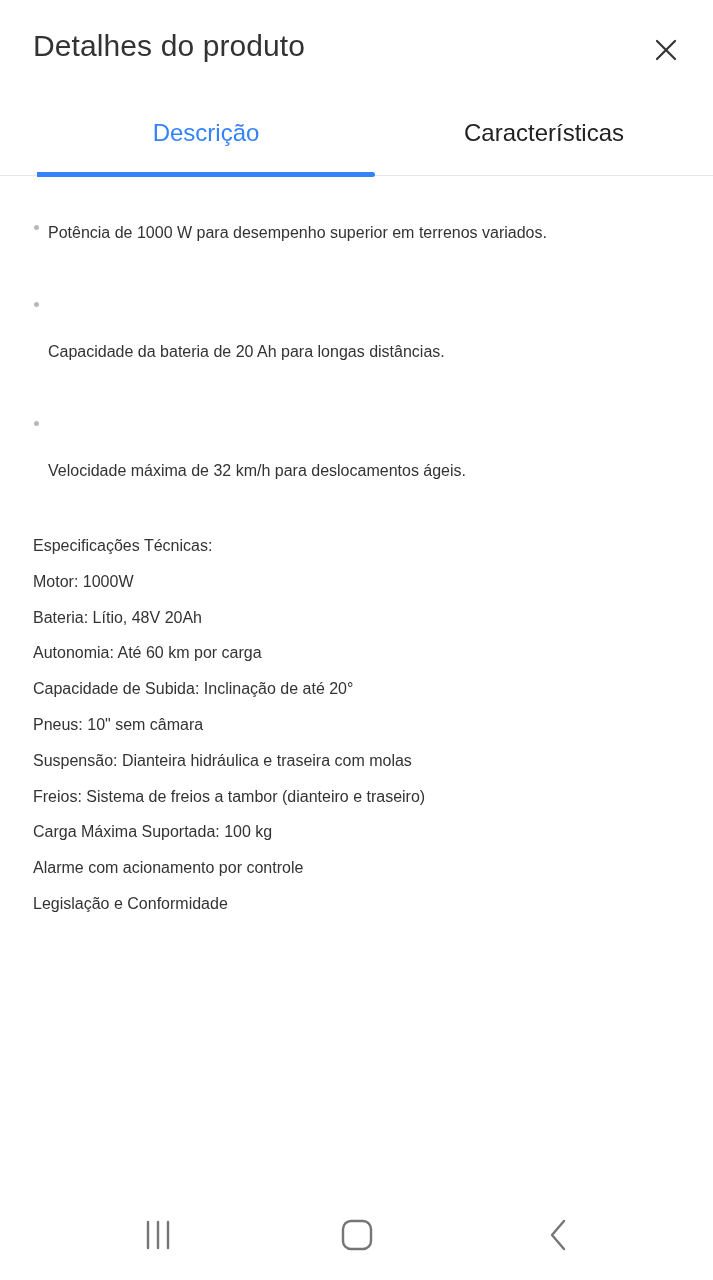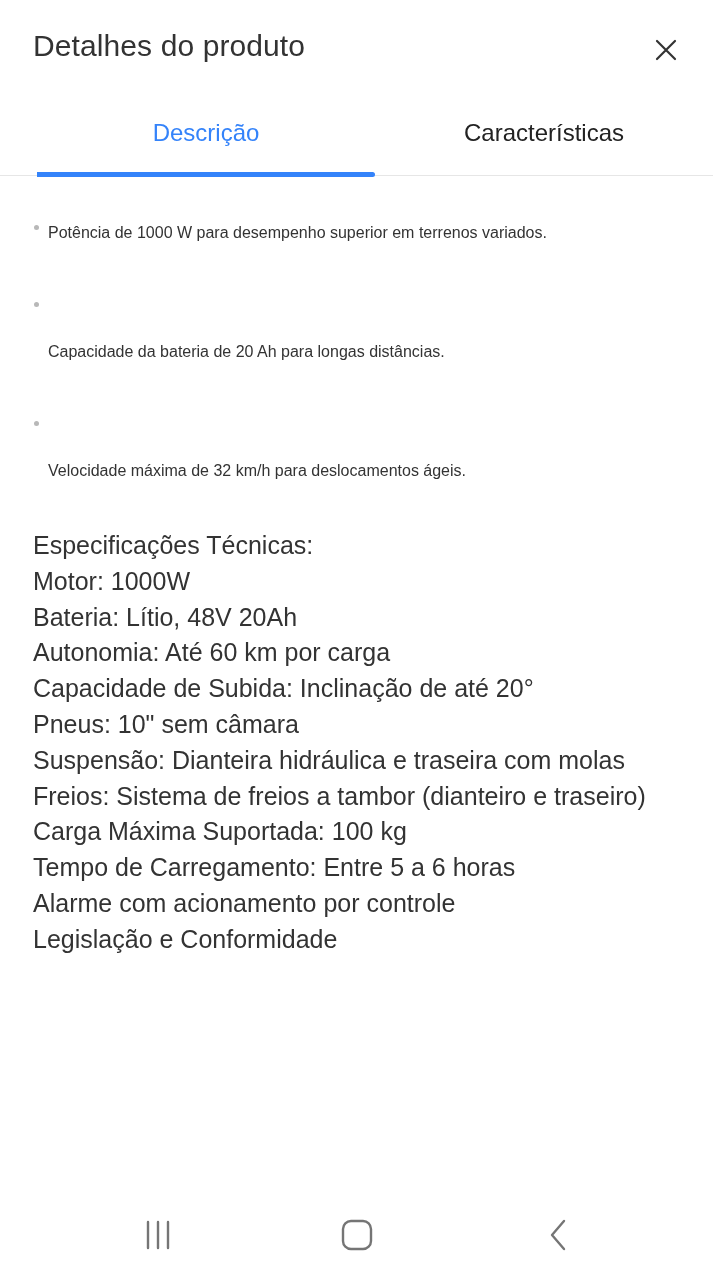--- a/index.html
+++ b/index.html
@@ -101,21 +101,21 @@
       background: #b8b8b8;
     }
     .bullet.first { margin-top: 31px; }
     .bullet.first .dot { top: 18px; }
     .bullet.spaced { margin-top: 27px; padding-top: 40px; }
     .bullet.spaced .dot { top: 16px; }
     .specs {
       margin-top: 31px;
       padding-left: 33px;
       padding-right: 30px;
-      font-size: 25px;
+      font-size: 16px;
       line-height: 35.8px;
       color: #333333;
     }
     .spec-line { display: block; }
     .navbar {
       position: absolute;
       left: 0;
       top: 1192px;
       width: 713px;
       height: 88px;
@@ -168,21 +168,20 @@
   <div class="specs">
     <span class="spec-line">Especificações Técnicas:</span>
     <span class="spec-line">Motor: 1000W</span>
     <span class="spec-line">Bateria: Lítio, 48V 20Ah</span>
     <span class="spec-line">Autonomia: Até 60 km por carga</span>
     <span class="spec-line">Capacidade de Subida: Inclinação de até 20°</span>
     <span class="spec-line">Pneus: 10" sem câmara</span>
     <span class="spec-line">Suspensão: Dianteira hidráulica e traseira com molas</span>
     <span class="spec-line">Freios: Sistema de freios a tambor (dianteiro e traseiro)</span>
     <span class="spec-line">Carga Máxima Suportada: 100 kg</span>
-    <span class="spec-line">Tempo de Carregamento: Entre 5 a 6 horas</span>
     <span class="spec-line">Alarme com acionamento por controle</span>
     <span class="spec-line">Legislação e Conformidade</span>
   </div>
 </div>
 
 <div class="navbar">
   <div class="nav-btn" style="left:133px;">
     <svg width="40" height="40" viewBox="0 0 40 40">
       <path d="M10 7 V33 M20 7 V33 M30 7 V33" stroke="#757575" stroke-width="2.4" stroke-linecap="round"></path>
     </svg>

